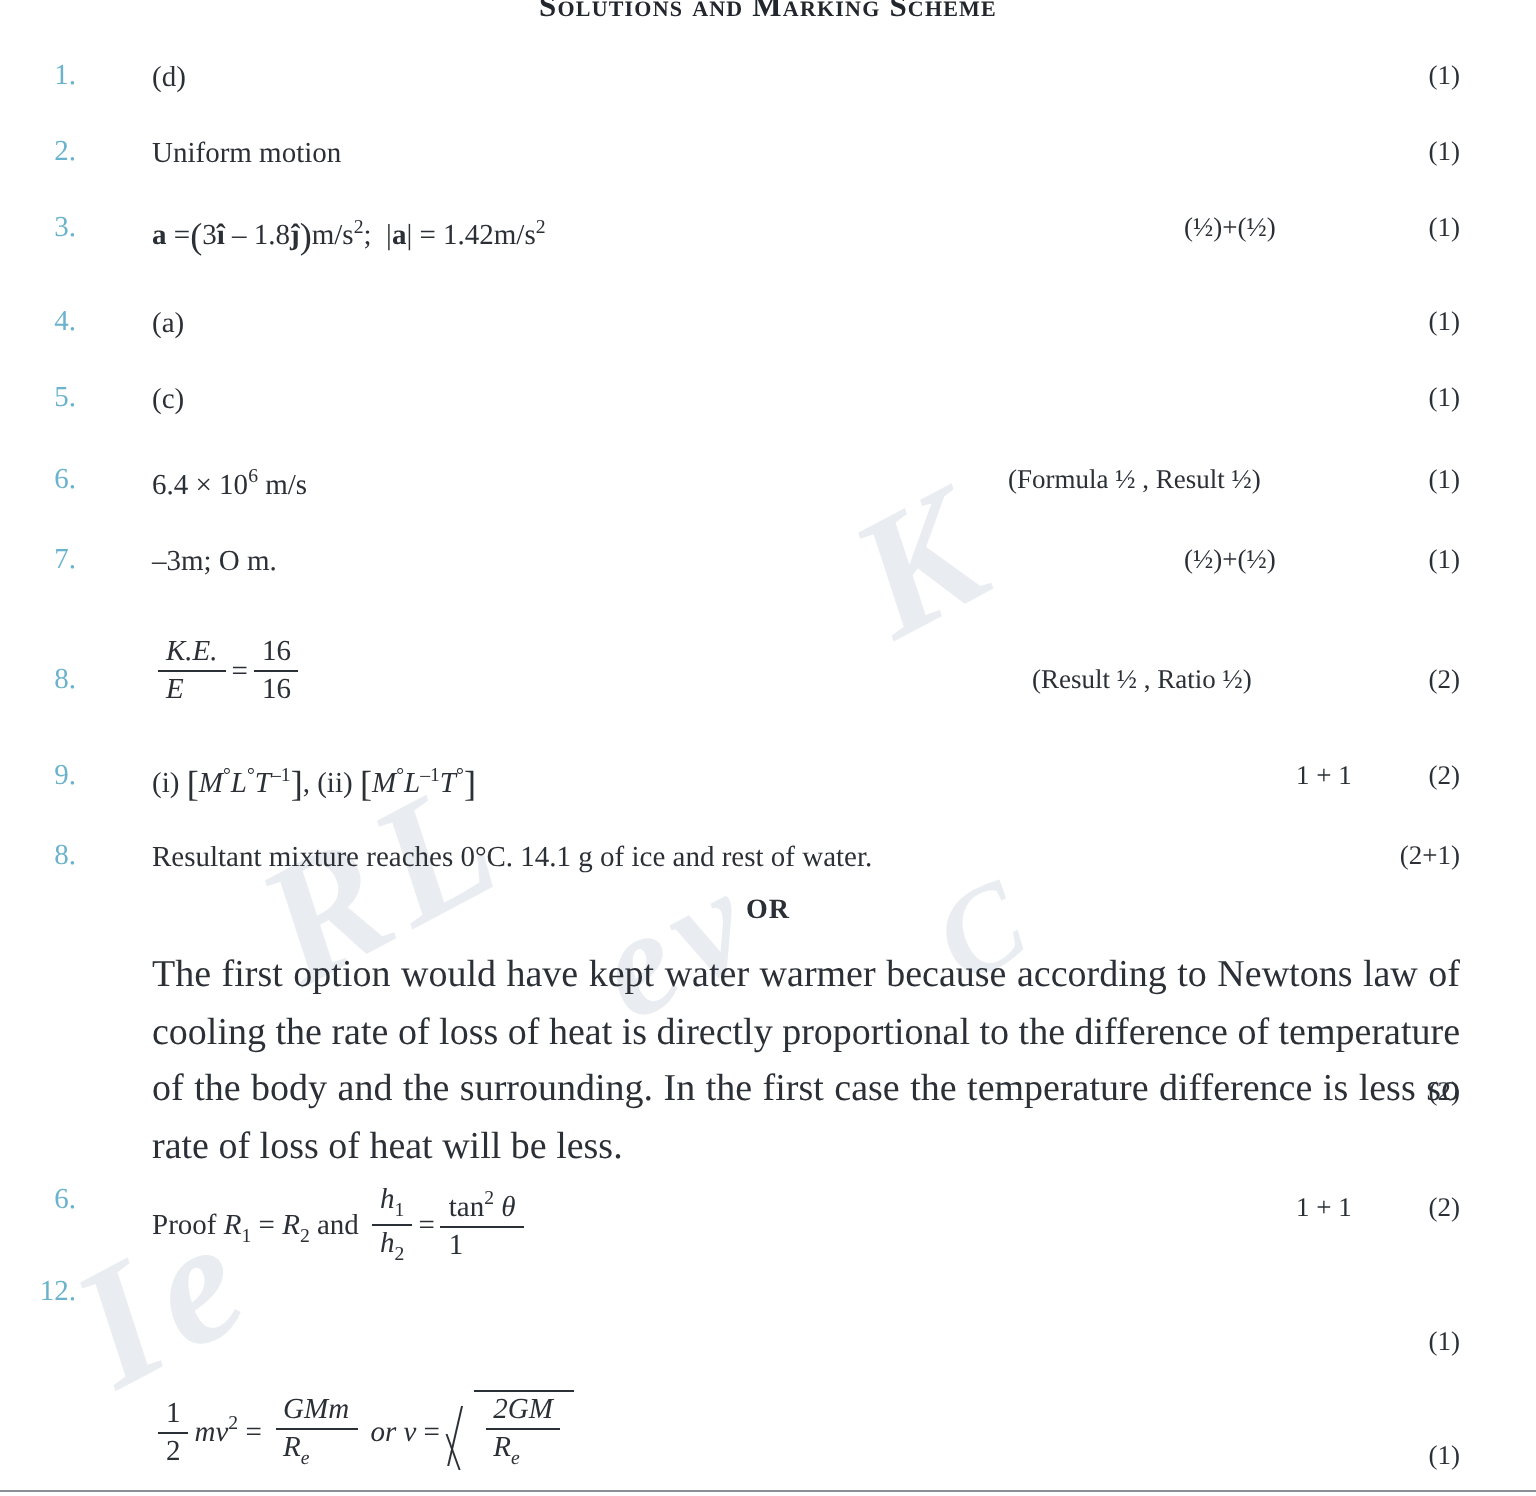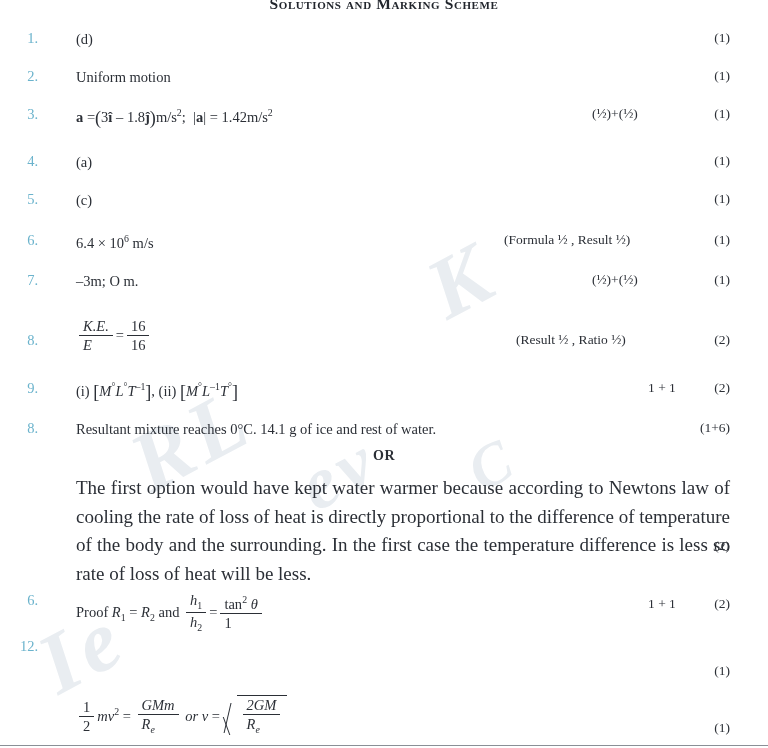--- a/index.html
+++ b/index.html
@@ -263,21 +263,21 @@
   <div class="row" style="top:380px;">
     <span class="num">9.</span>
     <span class="body-cell"><span>(i)</span> <span class="paren-big">[</span><span class="mi">M</span><sup>°</sup><span class="mi">L</span><sup>°</sup><span class="mi">T</span><sup>–1</sup><span class="paren-big">]</span><span>,</span> <span>(ii)</span> <span class="paren-big">[</span><span class="mi">M</span><sup>°</sup><span class="mi">L</span><sup>–1</sup><span class="mi">T</span><sup>°</sup><span class="paren-big">]</span></span>
     <span class="marks marks-mid" style="left:648px;">1 + 1</span>
     <span class="marks marks-right">(2)</span>
   </div>
 
   <div class="row" style="top:420px;">
     <span class="num">8.</span>
     <span class="body-cell">Resultant mixture reaches 0°C. 14.1 g of ice and rest of water.</span>
-    <span class="marks marks-right">(1+6)</span>
+    <span class="marks marks-right">(2+1)</span>
   </div>
 
   <div class="or-line" style="top:448px;">OR</div>
 
   <div class="para" style="top:474px;">The first option would have kept water warmer because according to Newtons law of cooling the rate of loss of heat is directly proportional to the difference of temperature of the body and the surrounding. In the first case the temperature difference is less so rate of loss of heat will be less.</div>
   <div class="row" style="top:538px;">
     <span class="marks marks-right">(2)</span>
   </div>
 
   <div class="row" style="top:578px;">

